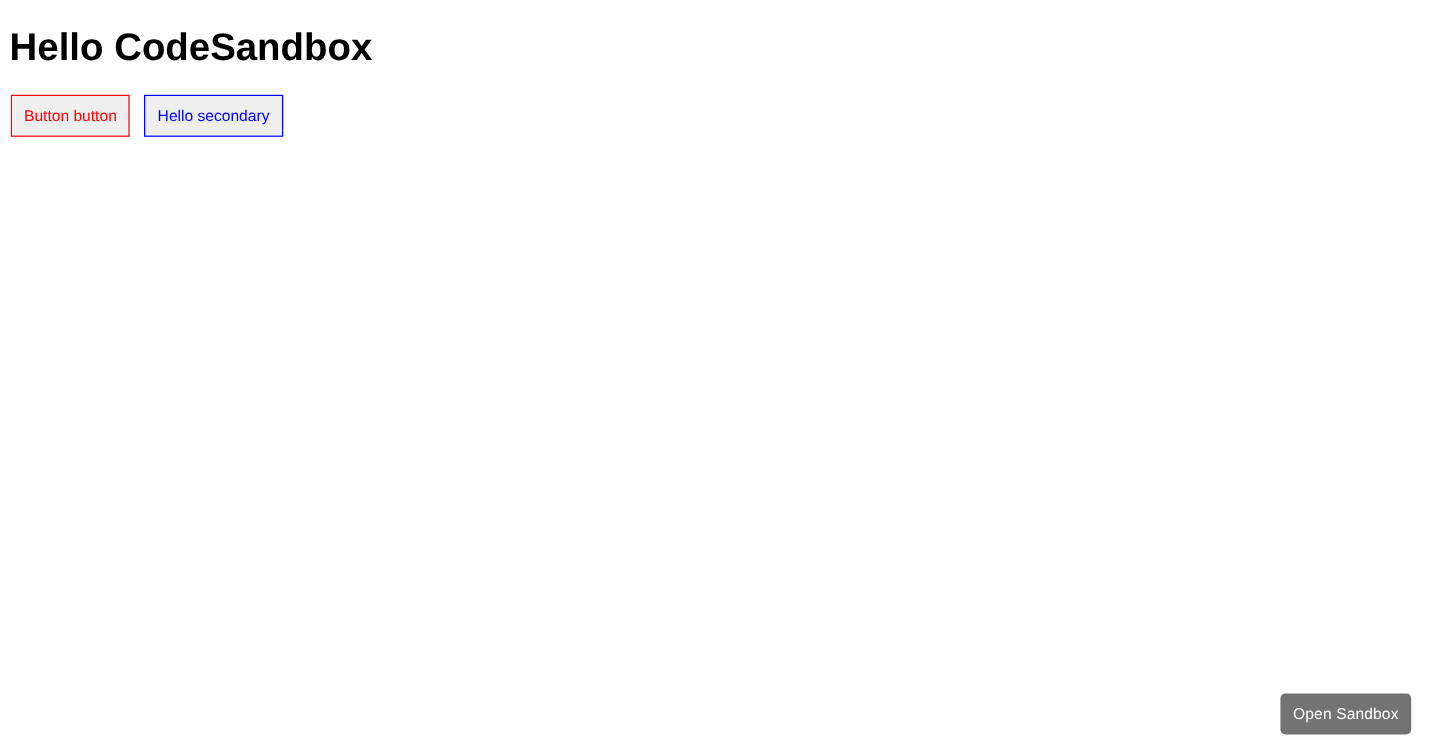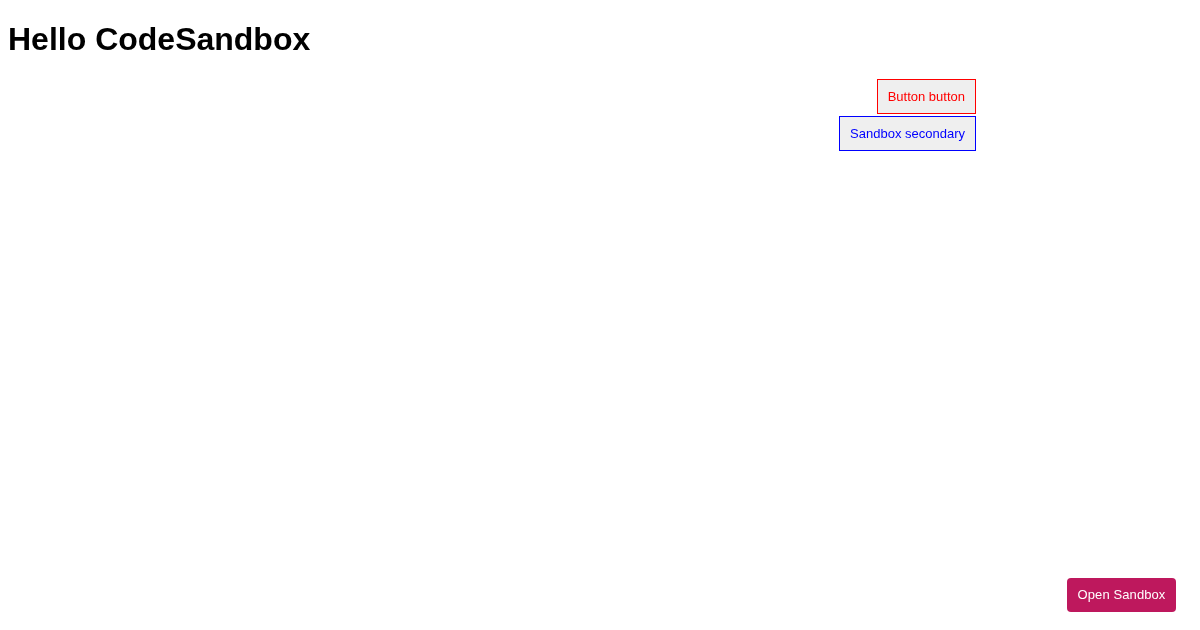--- a/index.html
+++ b/index.html
@@ -37,23 +37,23 @@
     font-weight: bold;
     color: #000000;
     letter-spacing: 0px;
     margin-top: 13px;
     margin-bottom: 21px;
   }
 
   
   .button-row {
     display: flex;
-    flex-direction: column;
-    align-items: flex-end;
-    gap: 2px;
+    flex-direction: row;
+    align-items: flex-start;
+    gap: 12px;
     margin-left: 1px;
   }
 
   .ui-button {
     font-family: "Liberation Sans", sans-serif;
     font-size: 13px;
     line-height: 15px;
     background: #efefef;
     border-style: solid;
     border-width: 1px;
@@ -79,21 +79,21 @@
     color: #0000ff;
   }
 
   
   .open-sandbox-button {
     position: absolute;
     right: 24px;
     bottom: 18px;
     width: 109px;
     height: 34px;
-    background: #be185d;
+    background: #737373;
     color: #ffffff;
     border: none;
     border-radius: 4px;
     font-family: "Liberation Sans", sans-serif;
     font-size: 13px;
     line-height: 34px;
     text-align: center;
     cursor: pointer;
     padding: 0;
     box-sizing: border-box;
@@ -104,18 +104,18 @@
 </style>
 </head>
 <body>
 
 <div id="app-root">
 
   <h1 class="page-title">Hello CodeSandbox</h1>
 
   <div class="button-row">
     <button class="ui-button primary" type="button">Button button</button>
-    <button class="ui-button secondary" type="button">Sandbox secondary</button>
+    <button class="ui-button secondary" type="button">Hello secondary</button>
   </div>
 
 </div>
 
 <a class="open-sandbox-button" href="#">Open Sandbox</a>
 
 </body></html>

